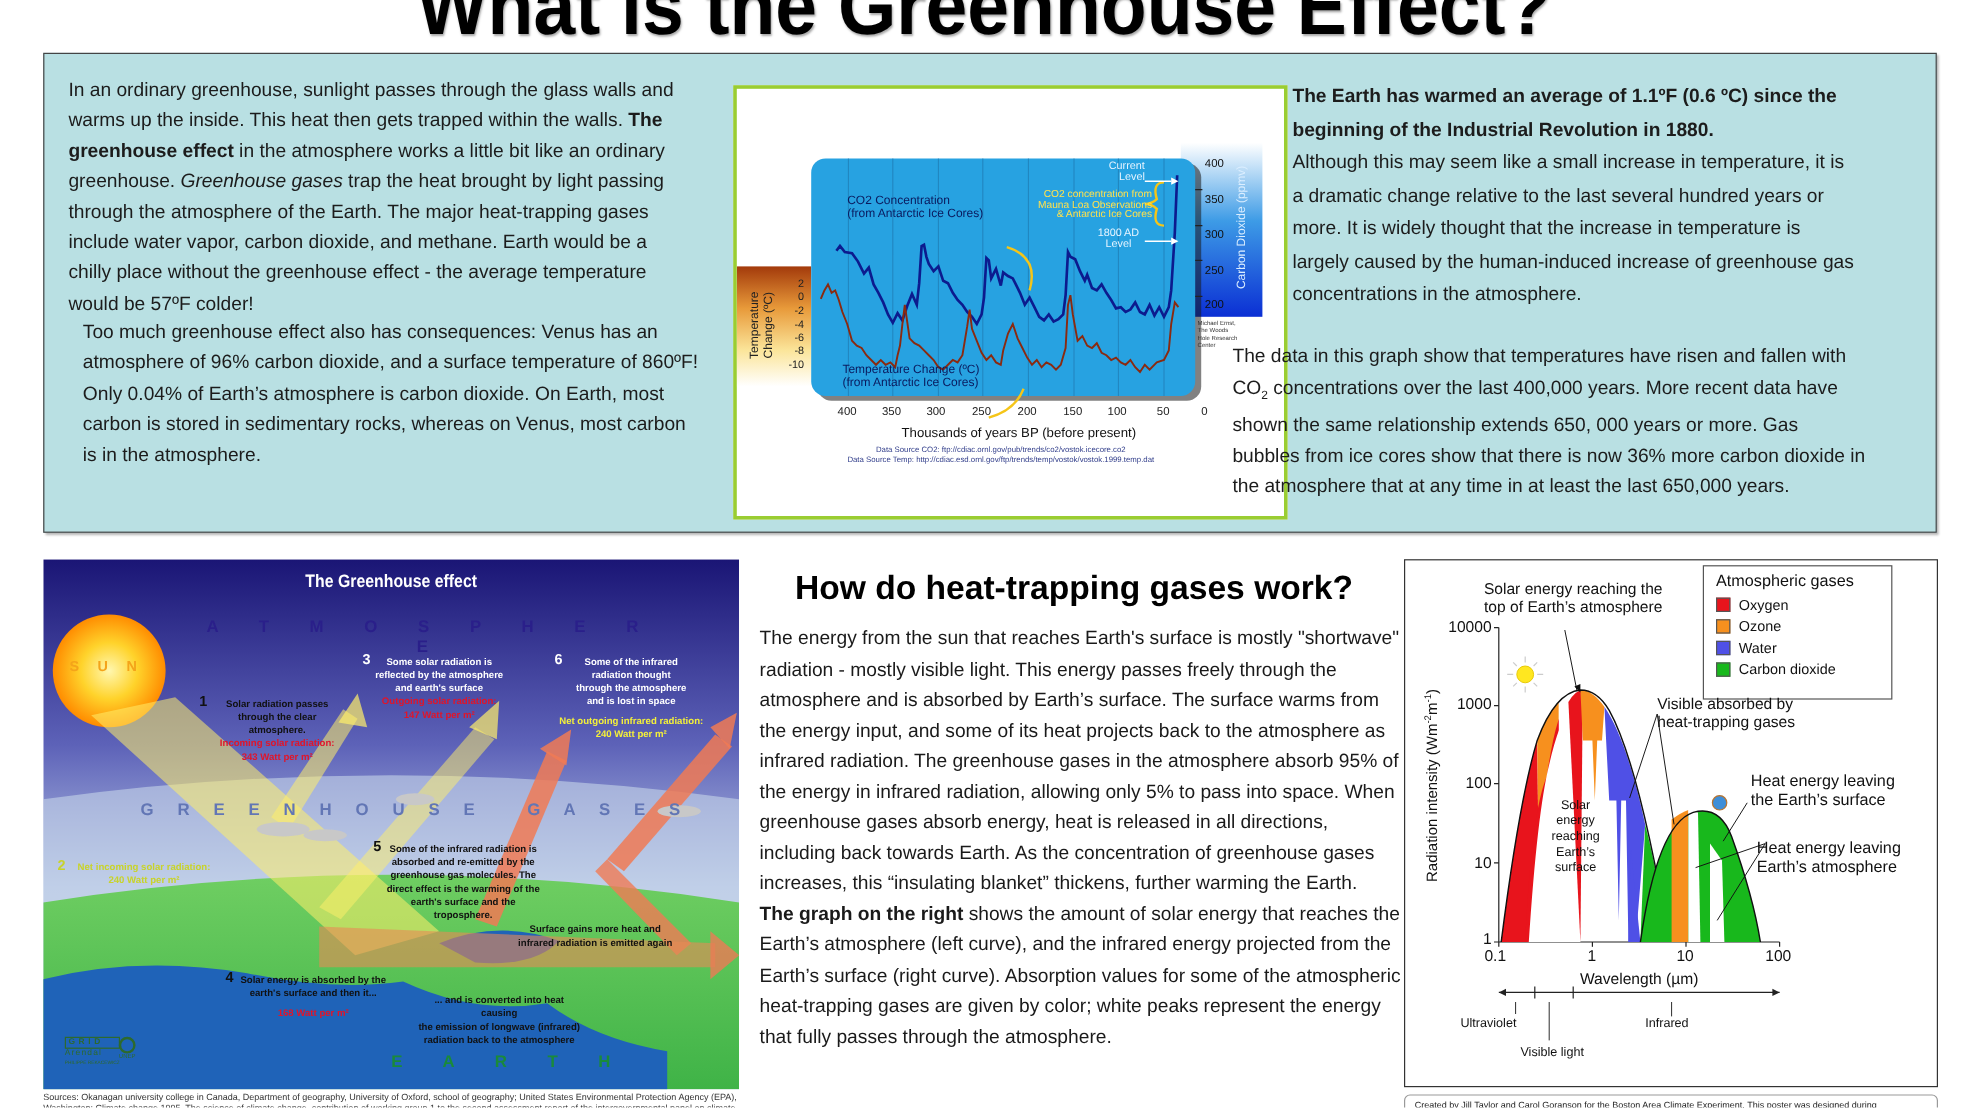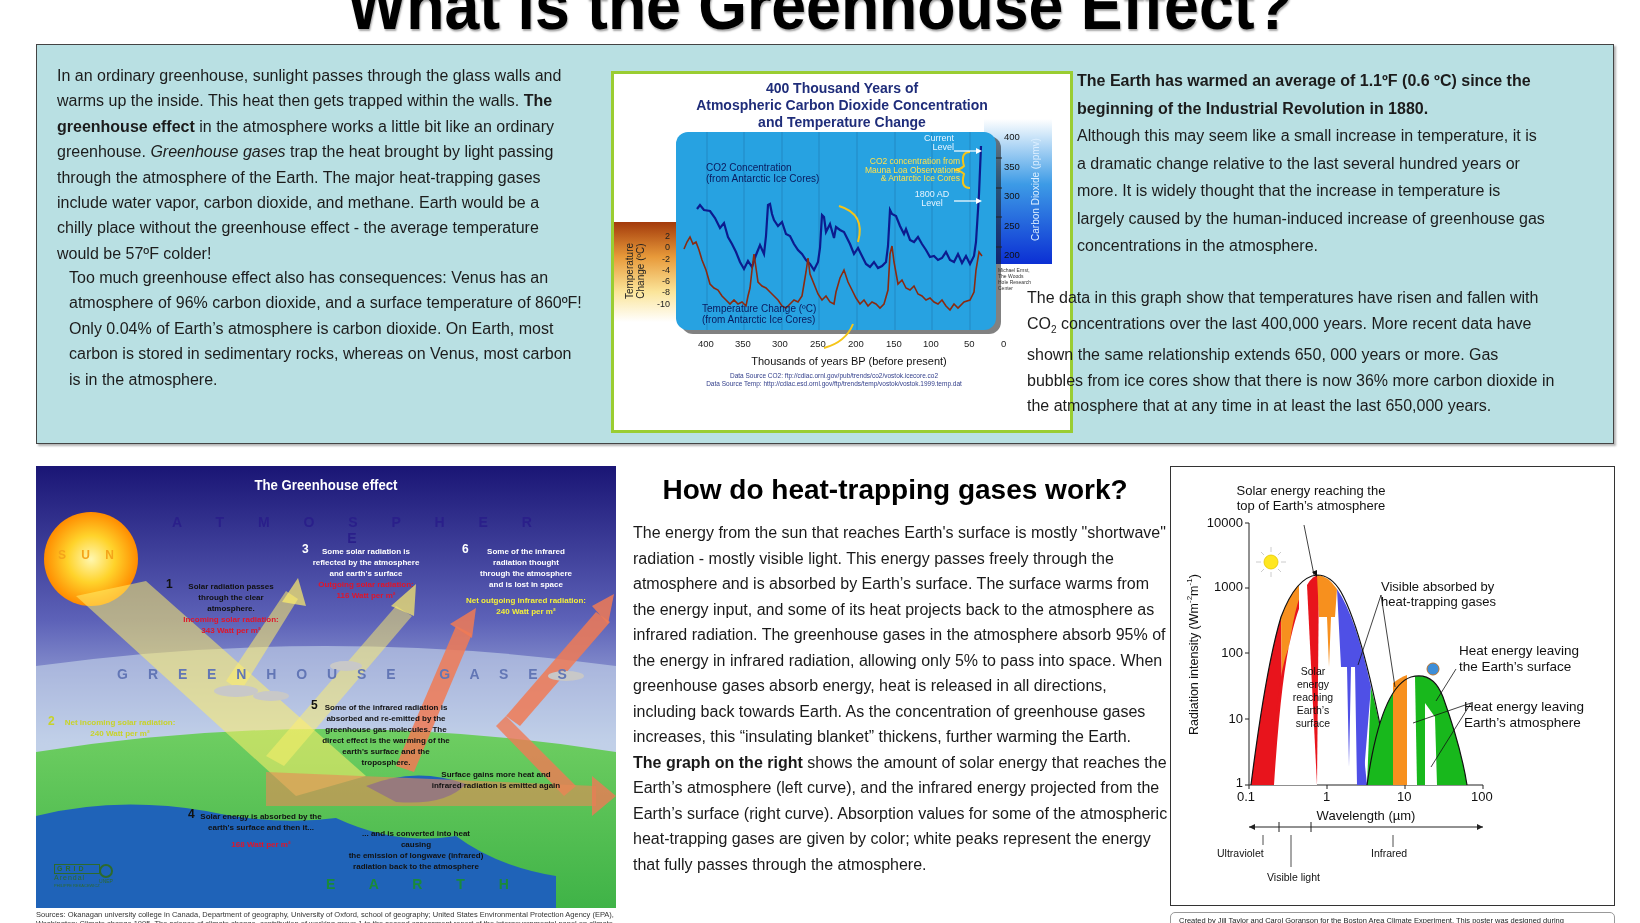--- a/index.html
+++ b/index.html
@@ -49,25 +49,20 @@
 </head>
 <body>
 
 <div class="title">What is the Greenhouse Effect?</div>
 
 <div class="top-panel">
   <div class="para" id="left-p1" style="left:20px; top:18px; width:510px;"><span>In an ordinary greenhouse, sunlight passes through the glass walls and warms up the inside.  This heat then gets trapped within the walls.  </span><b>The greenhouse effect</b><span> in the atmosphere works a little bit like an ordinary greenhouse.  </span><i>Greenhouse gases</i><span> trap the heat brought by light passing through the atmosphere of the Earth.  The major heat-trapping gases include water vapor, carbon dioxide, and methane.  Earth would be a chilly place without the greenhouse effect - the average temperature would be 57ºF colder!</span></div>
   <div class="para" style="left:32px; top:220px; width:518px;">Too much greenhouse effect also has consequences:  Venus has an atmosphere of 96% carbon dioxide, and a surface temperature of 860ºF!  Only 0.04% of Earth’s atmosphere is carbon dioxide.  On Earth, most carbon is stored in sedimentary rocks, whereas on Venus, most carbon is in the atmosphere.</div>
 
   <div class="co2-frame">
-    <div class="co2-title">
-      <div>400 Thousand Years of</div>
-      <div>Atmospheric Carbon Dioxide Concentration</div>
-      <div>and Temperature Change</div>
-    </div>
     <svg class="co2-svg" width="456" height="356" viewBox="0 0 456 356">
       <defs>
         <linearGradient id="tempGrad" x1="0" y1="0" x2="0" y2="1">
           <stop offset="0" stop-color="#a33a0b"></stop>
           <stop offset="0.35" stop-color="#e89a3a"></stop>
           <stop offset="0.7" stop-color="#fbe59a"></stop>
           <stop offset="1" stop-color="#ffffff"></stop>
         </linearGradient>
         <linearGradient id="co2Grad" x1="0" y1="0" x2="0" y2="1">
           <stop offset="0" stop-color="#ffffff"></stop>
@@ -263,21 +258,21 @@
     <div style="padding-left:14px;">Net incoming solar radiation:</div>
     <div style="padding-left:14px;">240 Watt per m²</div>
   </div>
   
   <div style="position:absolute; left:270px; top:80px; width:120px; text-align:center; font-size:8px; line-height:11px; font-weight:bold; color:#fff;">
     <span style="position:absolute; left:-4px; top:-2px; font-size:12px;">3</span>
     <div>Some solar radiation is</div>
     <div>reflected by the atmosphere</div>
     <div>and earth's surface</div>
     <div style="color:#e0152a;">Outgoing solar radiation:</div>
-    <div style="color:#e0152a;">116 Watt per m²</div>
+    <div style="color:#e0152a;">147 Watt per m²</div>
   </div>
   
   <div style="position:absolute; left:430px; top:80px; width:120px; text-align:center; font-size:8px; line-height:11px; font-weight:bold; color:#fff;">
     <span style="position:absolute; left:-4px; top:-2px; font-size:12px;">6</span>
     <div>Some of the infrared</div>
     <div>radiation thought</div>
     <div>through the atmosphere</div>
     <div>and is lost in space</div>
   </div>
   <div style="position:absolute; left:410px; top:129px; width:160px; text-align:center; font-size:8px; line-height:11px; font-weight:bold; color:#f4f03a;">
@@ -396,20 +391,41 @@
     <line x1="108" y1="355" x2="108" y2="365" stroke="#222"></line>
     <line x1="140" y1="355" x2="140" y2="365" stroke="#222"></line>
     <line x1="92" y1="368" x2="92" y2="378" stroke="#222" stroke-width="0.8"></line>
     <line x1="120" y1="368" x2="120" y2="400" stroke="#222" stroke-width="0.8"></line>
     <line x1="222" y1="368" x2="222" y2="380" stroke="#222" stroke-width="0.8"></line>
   </svg>
   <div style="position:absolute; left:40px; top:16px; width:200px; text-align:center; font-size:13px; line-height:15px; color:#111;">
     <div>Solar energy reaching the</div>
     <div>top of Earth’s atmosphere</div>
   </div>
+  <div style="position:absolute; left:248px; top:4px; width:158px; height:112px; border:1px solid #555; padding:4px 10px; font-size:13px; color:#111;">
+    <div style="margin-bottom:4px; font-size:13.5px;">Atmospheric gases</div>
+    <div id="legend-items">
+        <div style="display: flex; align-items: center; height: 18px; font-size: 12px;">
+          <span style="display: inline-block; width: 12px; height: 12px; border: 1px solid rgb(85, 85, 85); margin-right: 7px; background: rgb(232, 20, 28);"></span>
+          <span>Oxygen</span>
+        </div>
+        <div style="display: flex; align-items: center; height: 18px; font-size: 12px;">
+          <span style="display: inline-block; width: 12px; height: 12px; border: 1px solid rgb(85, 85, 85); margin-right: 7px; background: rgb(247, 144, 30);"></span>
+          <span>Ozone</span>
+        </div>
+        <div style="display: flex; align-items: center; height: 18px; font-size: 12px;">
+          <span style="display: inline-block; width: 12px; height: 12px; border: 1px solid rgb(85, 85, 85); margin-right: 7px; background: rgb(79, 80, 230);"></span>
+          <span>Water</span>
+        </div>
+        <div style="display: flex; align-items: center; height: 18px; font-size: 12px;">
+          <span style="display: inline-block; width: 12px; height: 12px; border: 1px solid rgb(85, 85, 85); margin-right: 7px; background: rgb(24, 184, 28);"></span>
+          <span>Carbon dioxide</span>
+        </div>
+      </div>
+  </div>
   <div style="position:absolute; left:210px; top:112px; font-size:13px; line-height:15px; color:#111;">
     <div>Visible absorbed by</div>
     <div>heat-trapping gases</div>
   </div>
   <div style="position:absolute; left:114px; top:198px; width:56px; text-align:center; font-size:10.5px; line-height:13px; color:#111;">
     <div>Solar</div>
     <div>energy</div>
     <div>reaching</div>
     <div>Earth’s</div>
     <div>surface</div>

